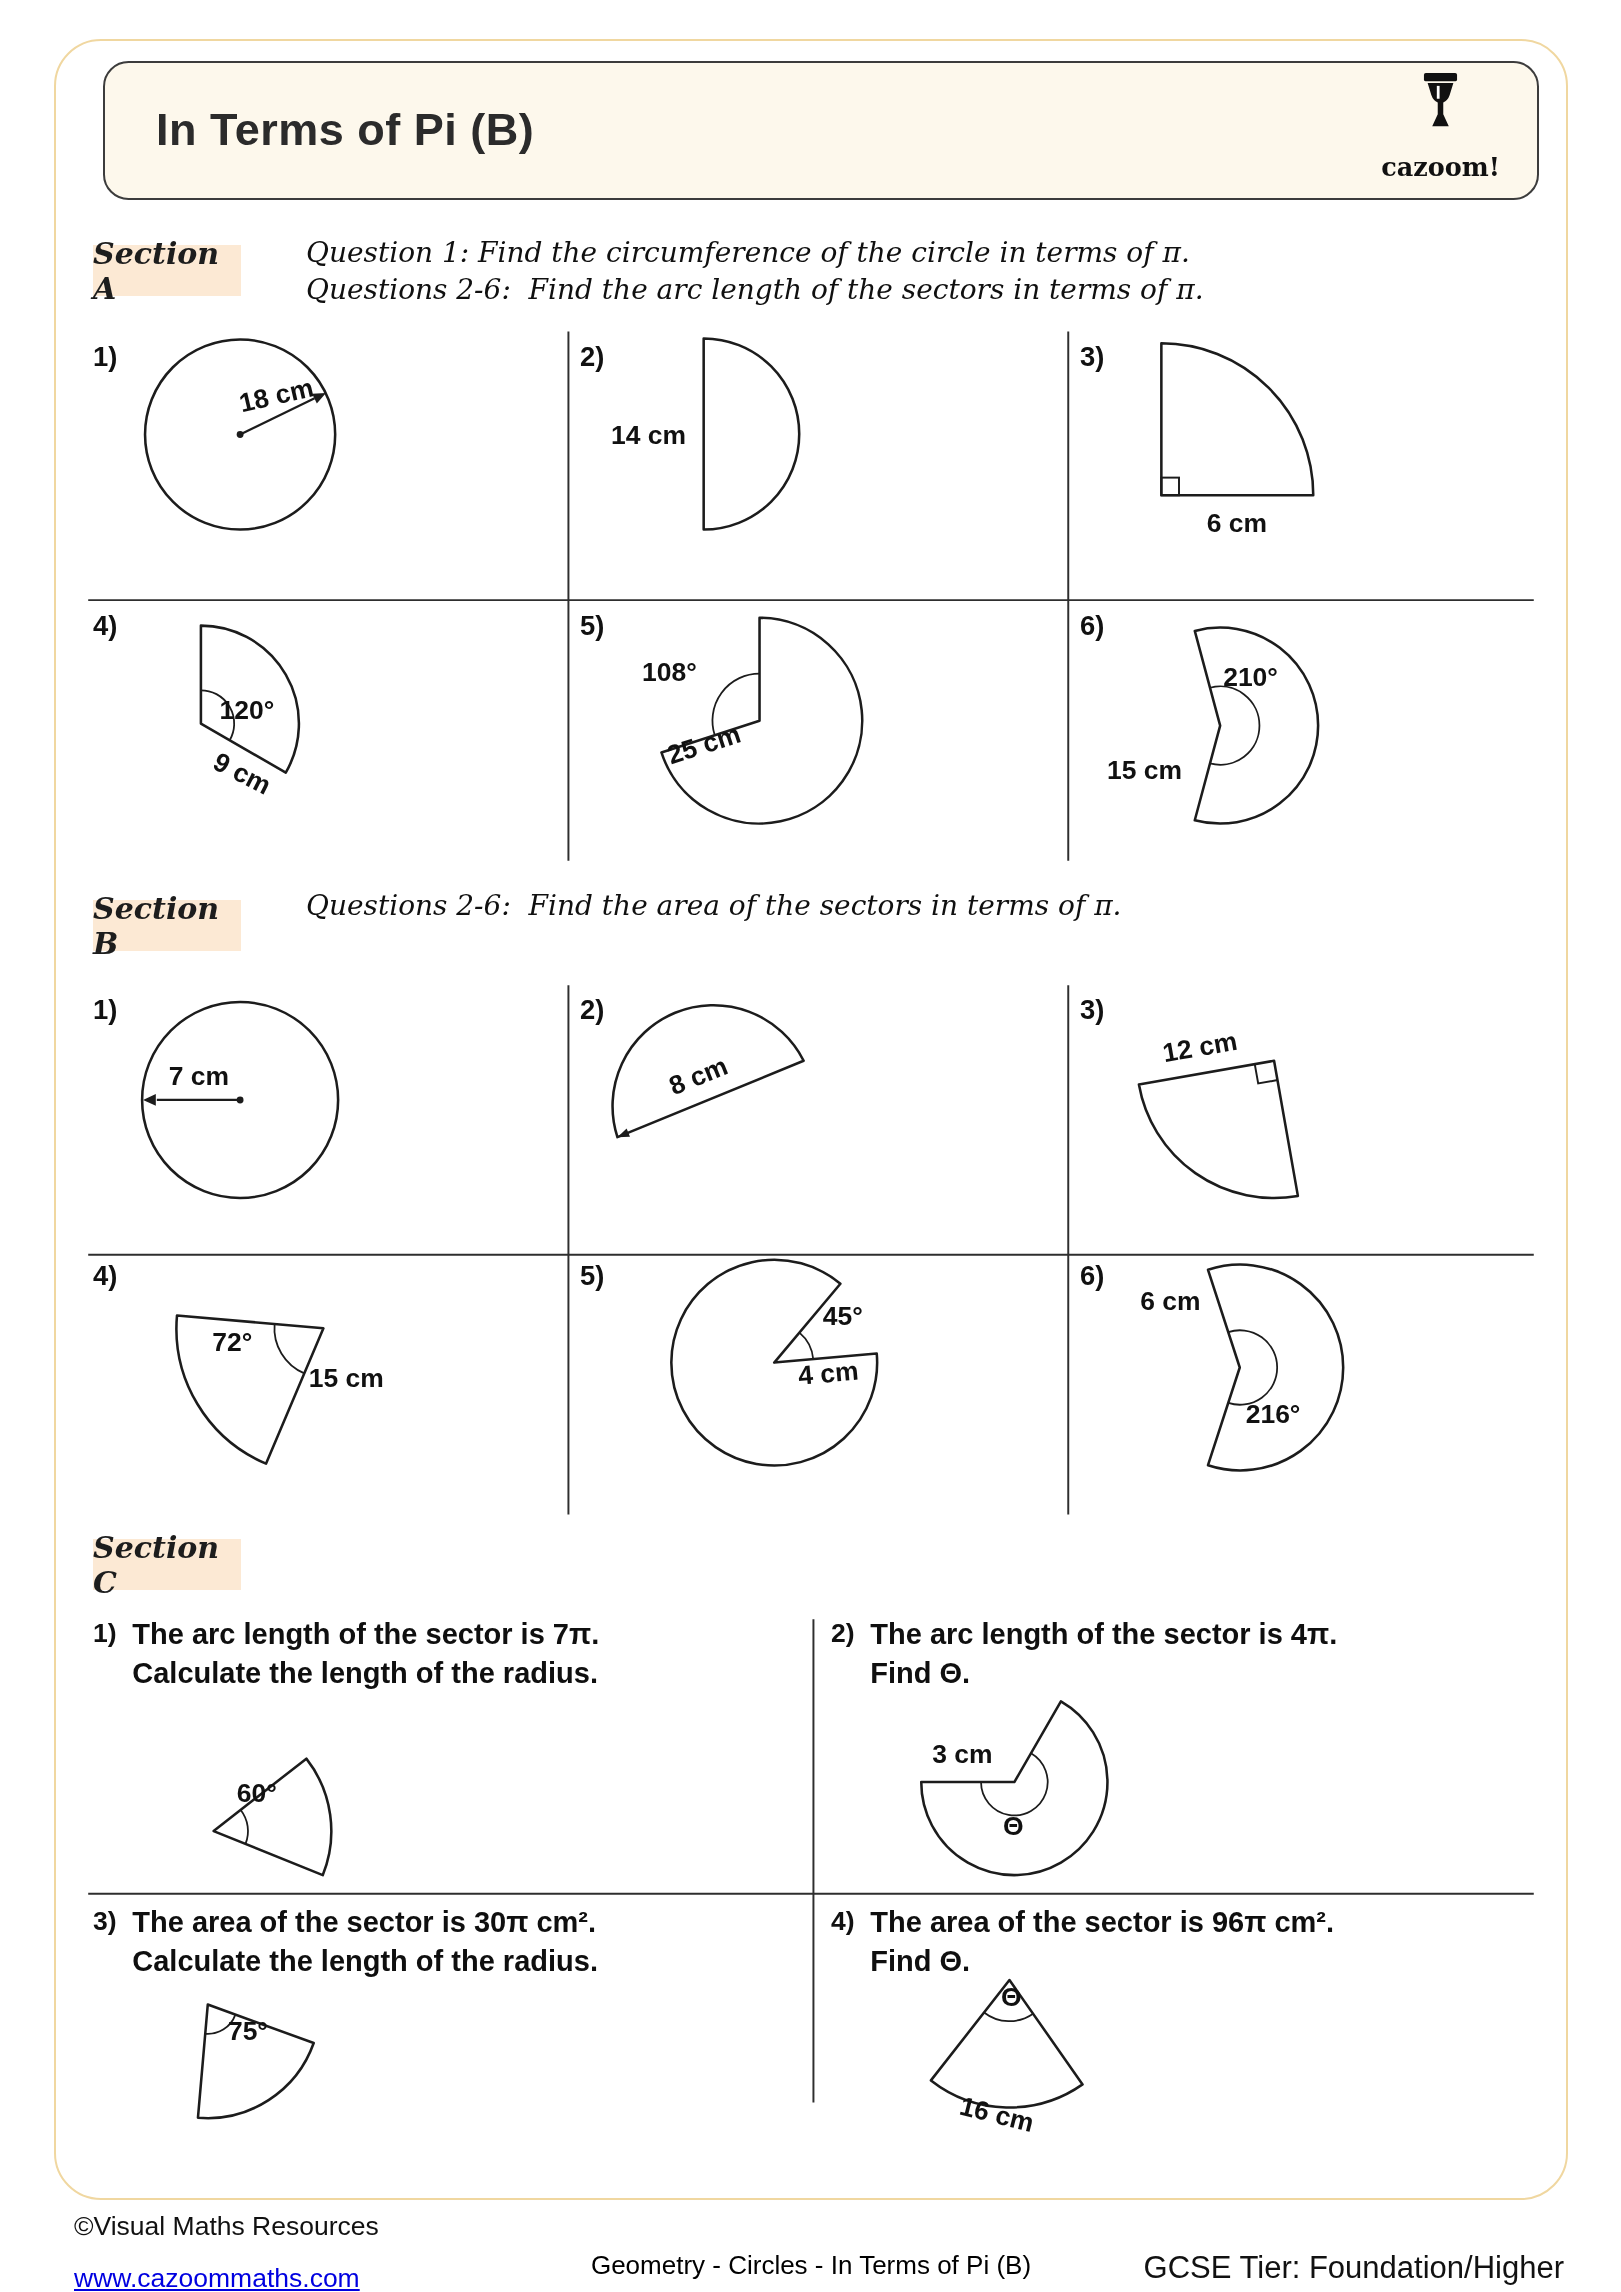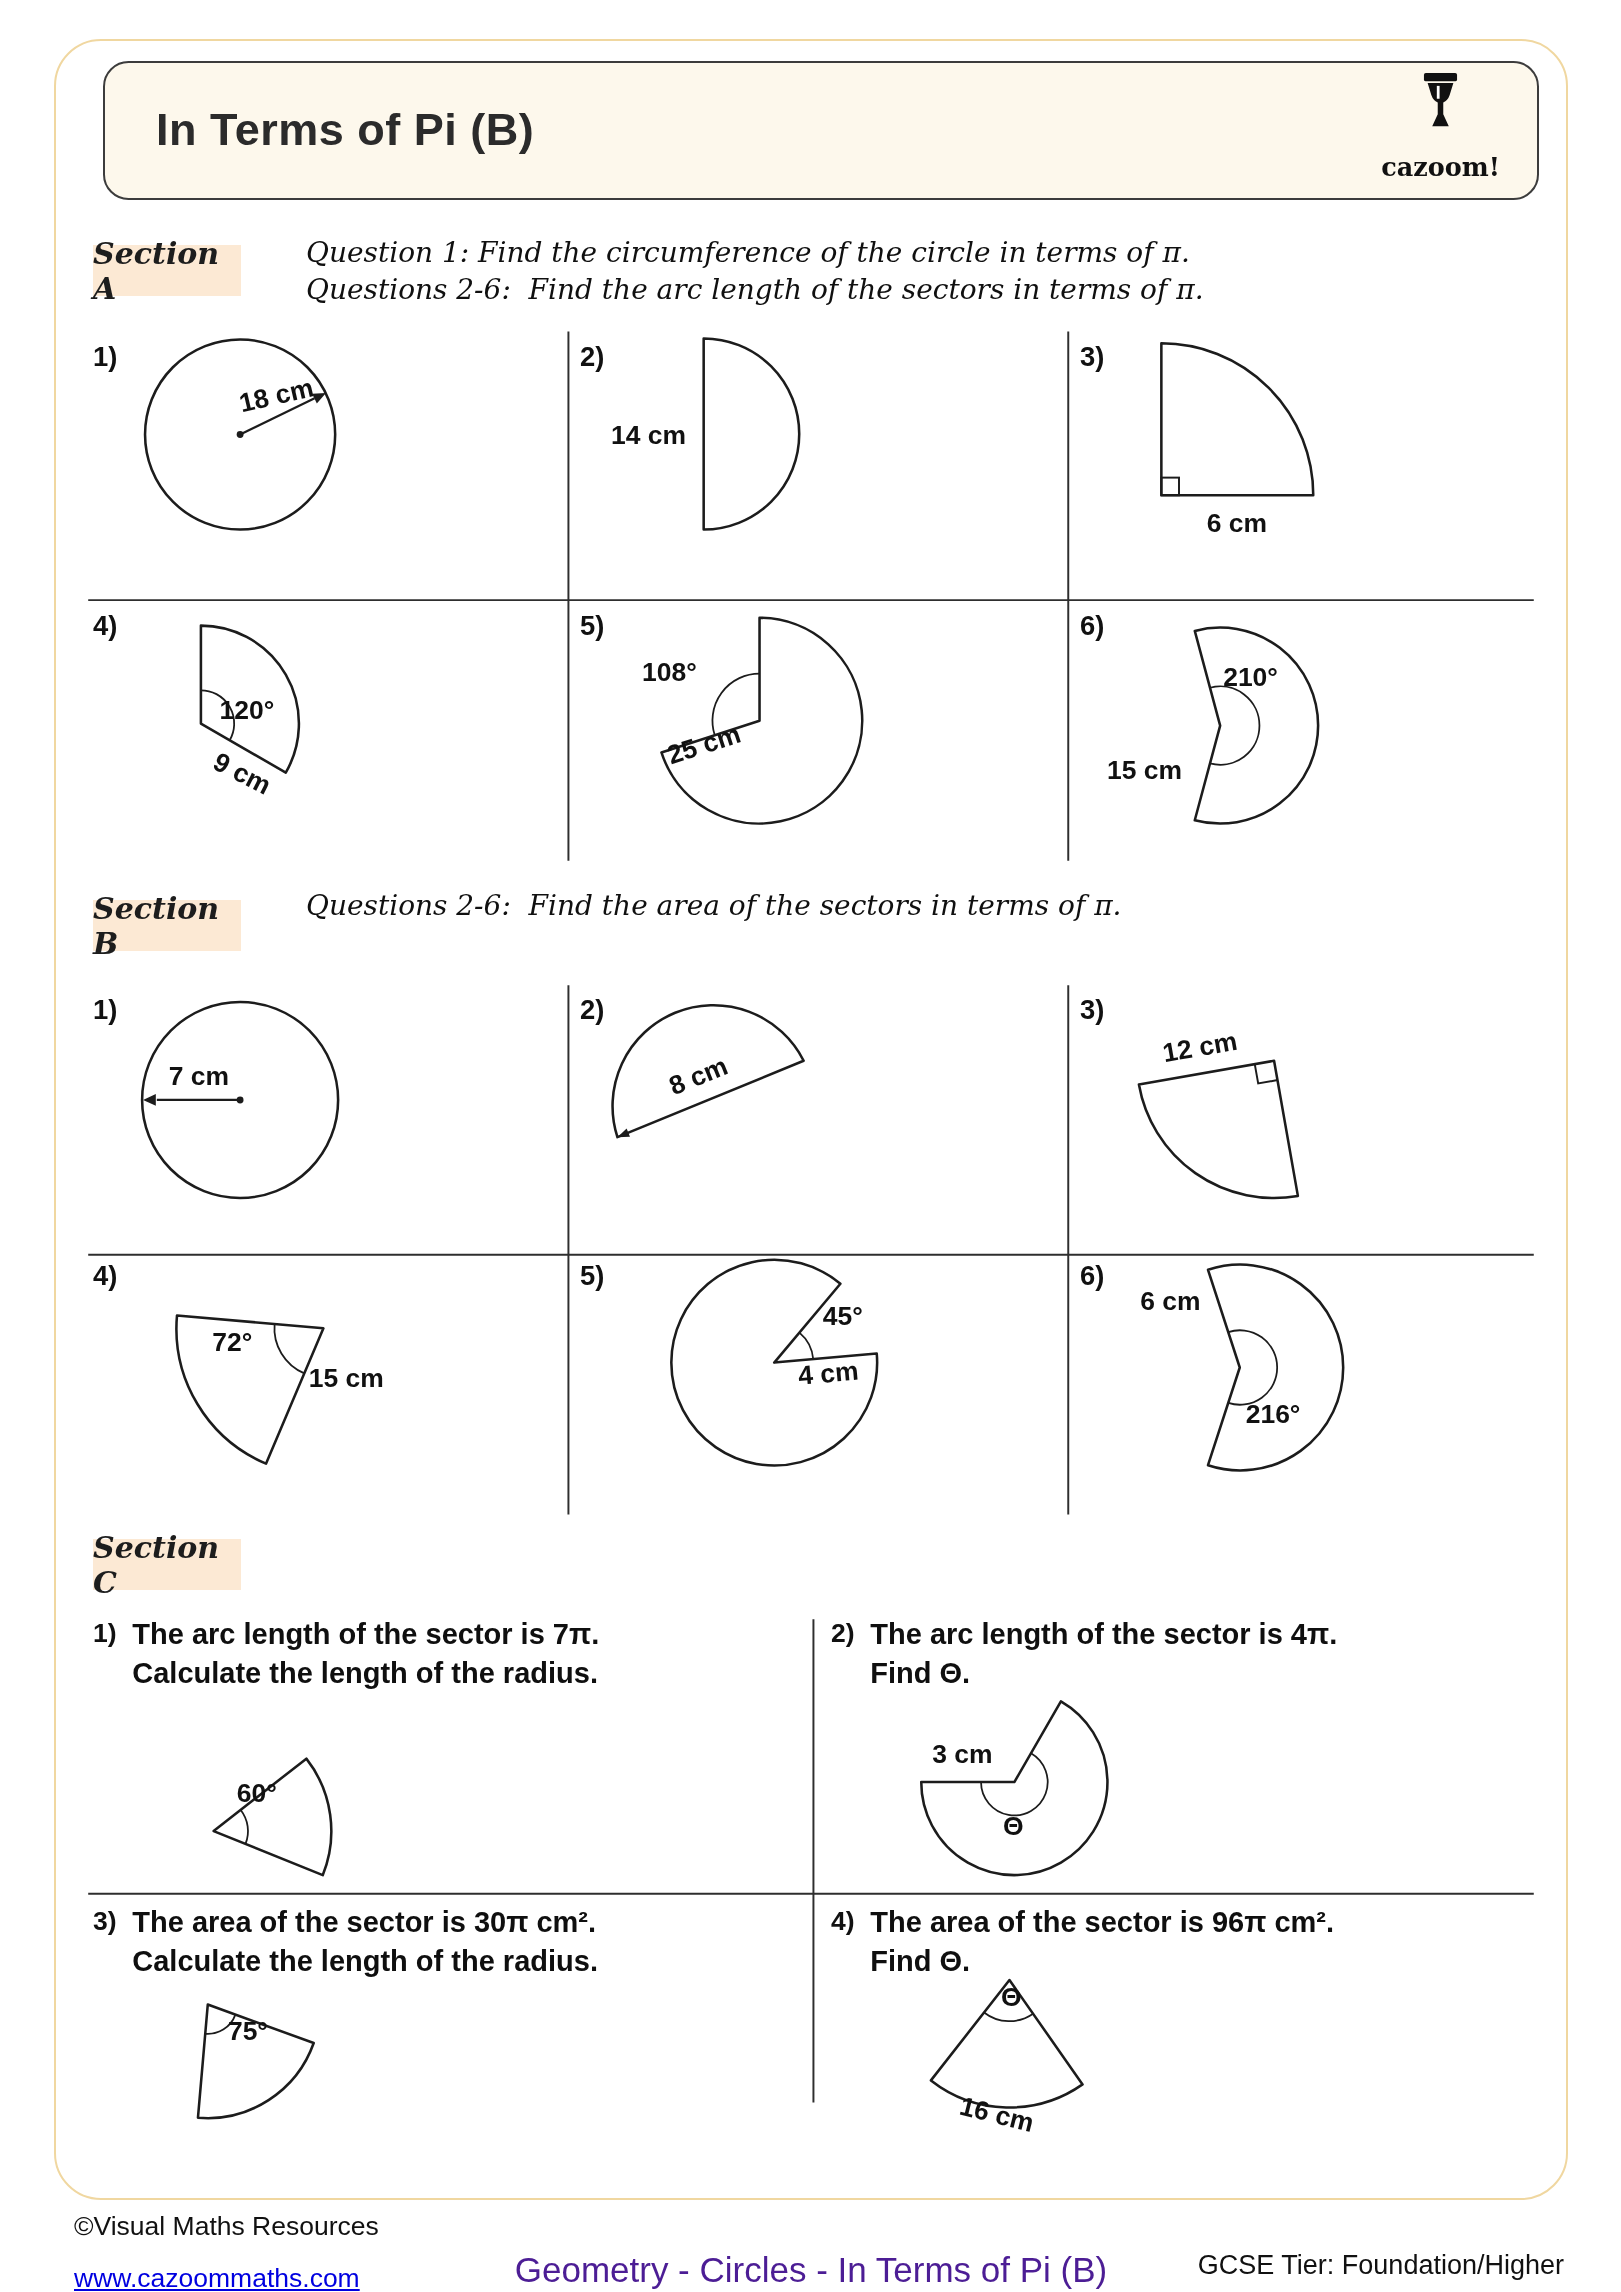--- a/index.html
+++ b/index.html
@@ -36,22 +36,22 @@
   .thin{fill:none;stroke:#1c1c1c;stroke-width:2.2}
   .marker{fill:none;stroke:#1c1c1c;stroke-width:1.8}
   .sq{fill:none;stroke:#1c1c1c;stroke-width:2}
   .arrow,.dot{fill:#1c1c1c;stroke:none}
   .slabel{font-family:"Liberation Sans",sans-serif;font-size:27px;font-weight:700;fill:#111}
 
   .footer-left{position:absolute;left:74px;top:2211px;font-size:26.5px;color:#111}
   .footer-link{display:inline-block;margin-top:21px;color:var(--link-color,#0000e0);
                text-decoration:underline;font-size:26.5px;cursor:pointer}
   .footer-center{position:absolute;left:321px;width:980px;top:2250px;text-align:center;
-                 font-size:35px;color:#4c1d95}
-  .footer-right{position:absolute;right:57px;top:2250px;font-size:27px;color:#111}
+                 font-size:26px;color:#000000}
+  .footer-right{position:absolute;right:57px;top:2250px;font-size:31px;color:#111}
 </style>
 </head>
 <body>
 
 <div class="page">
 
   <div class="frame"></div>
 
   <div class="header-box">
     <div class="title">In Terms of Pi (B)</div>

